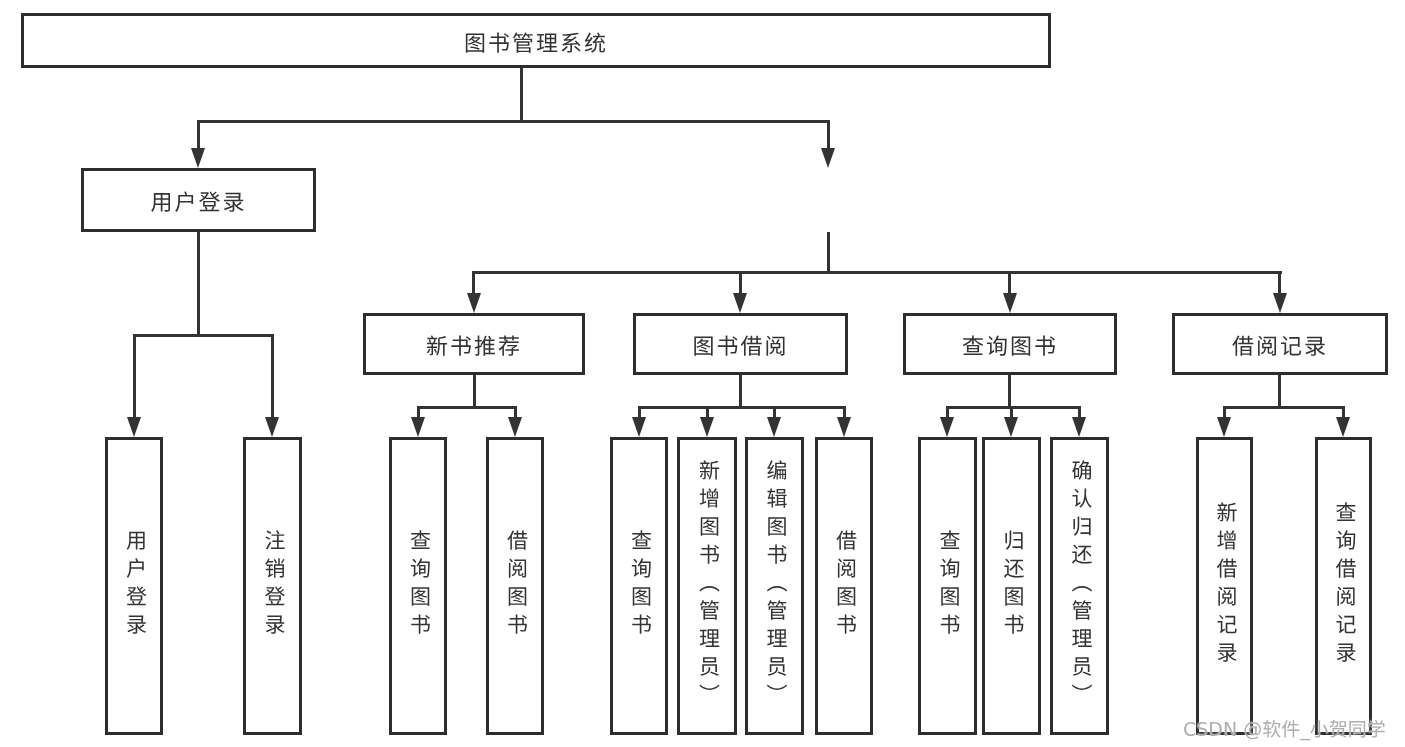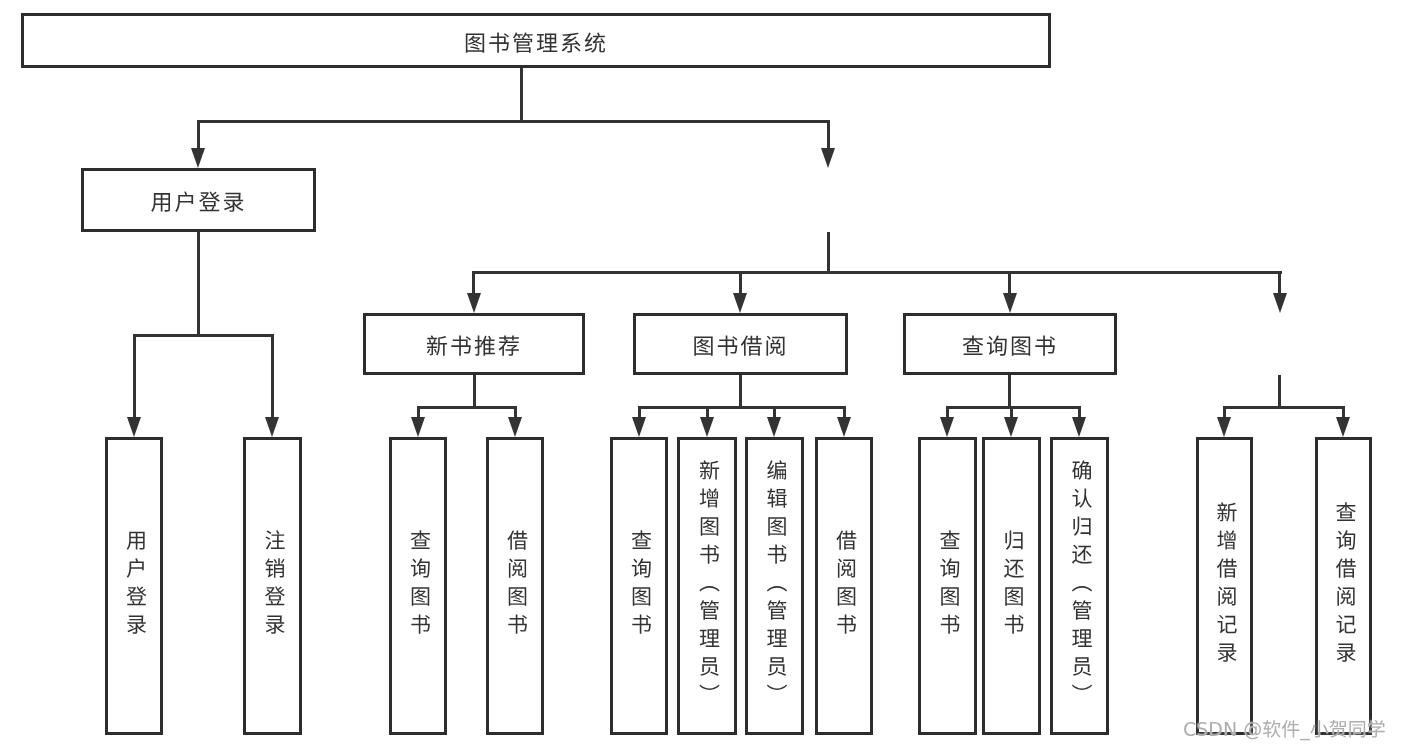--- a/index.html
+++ b/index.html
@@ -86,20 +86,23 @@
 
   <div class="box h" style="left:363px;top:313px;width:222px;height:62px">
     <span>新书推荐</span>
   </div>
   <div class="box h" style="left:633px;top:313px;width:215px;height:62px">
     <span>图书借阅</span>
   </div>
   <div class="box h" style="left:903px;top:313px;width:214px;height:62px">
     <span>查询图书</span>
   </div>
+  <div class="box h" style="left:1172px;top:313px;width:216px;height:62px">
+    <span>借阅记录</span>
+  </div>
 
   <div class="vline" style="left:473px;top:375px;height:33px"></div>
   <div class="hline" style="left:417px;top:406px;width:100px"></div>
   <div class="vline" style="left:417px;top:406px;height:13px"></div>
   <div class="arrow" style="left:411px;top:417px"></div>
   <div class="vline" style="left:514px;top:406px;height:13px"></div>
   <div class="arrow" style="left:508px;top:417px"></div>
 
   <div class="vline" style="left:739px;top:375px;height:33px"></div>
   <div class="hline" style="left:638px;top:406px;width:208px"></div>

